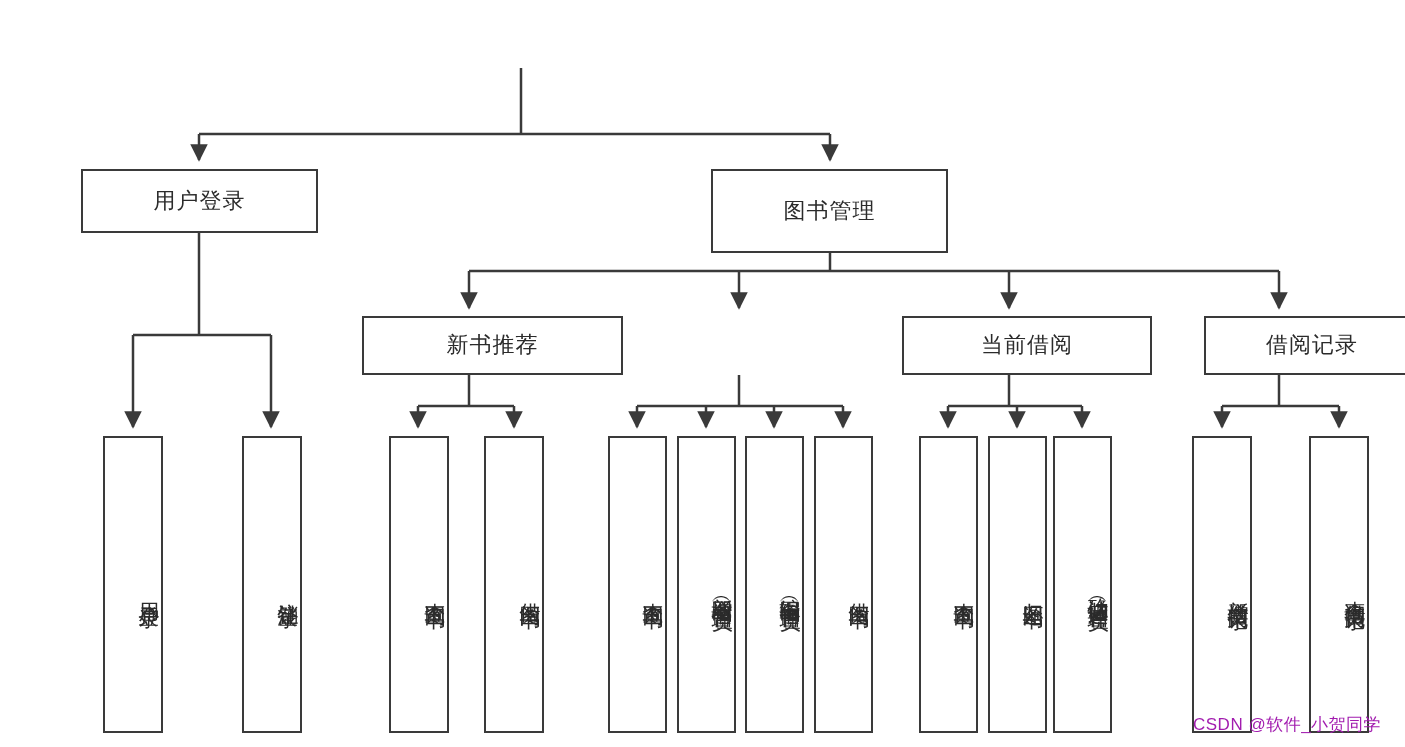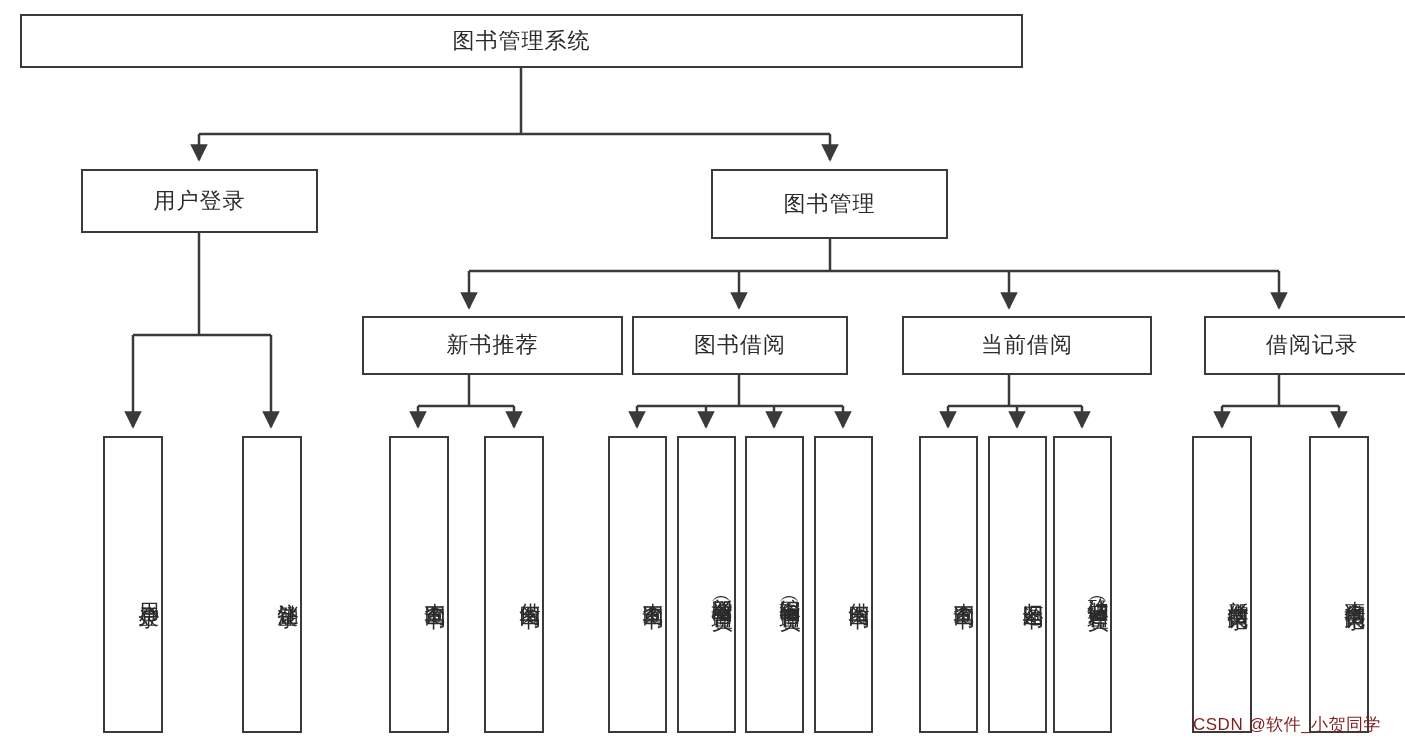--- a/index.html
+++ b/index.html
@@ -51,21 +51,21 @@
     padding-top: 10px;
     align-items: flex-start;
     justify-content: center;
   }
   .node .lbl {
     display: block;
   }
   .watermark {
     position: absolute;
     font-size: 17px;
-    color: #7f1d1d;
+    color: #a21caf;
     letter-spacing: 0.5px;
     white-space: nowrap;
     user-select: none;
   }
 </style>
 </head>
 <body>
 
 <div id="diagram">
 
@@ -112,36 +112,30 @@
       <path d="M 1017 406 L 1017 427" marker-end="url(#arrow)"></path>
       <path d="M 1082 406 L 1082 427" marker-end="url(#arrow)"></path>
 
       <path d="M 1279 375 L 1279 406"></path>
       <path d="M 1222 406 L 1339 406"></path>
       <path d="M 1222 406 L 1222 427" marker-end="url(#arrow)"></path>
       <path d="M 1339 406 L 1339 427" marker-end="url(#arrow)"></path>
     </g>
   </svg>
 
-  <div class="node h" style="left:20px; top:14px; width:1003px; height:54px;">
-    <span class="lbl">图书管理系统</span>
-  </div>
 
   <div class="node h" style="left:81px; top:169px; width:237px; height:64px;">
     <span class="lbl">用户登录</span>
   </div>
-  <div class="node h" style="left:711px; top:169px; width:237px; height:70px;">
+  <div class="node h" style="left:711px; top:169px; width:237px; height:84px;">
     <span class="lbl">图书管理</span>
   </div>
 
   <div class="node h" style="left:362px; top:316px; width:261px; height:59px;">
     <span class="lbl">新书推荐</span>
-  </div>
-  <div class="node h" style="left:632px; top:316px; width:216px; height:59px;">
-    <span class="lbl">图书借阅</span>
   </div>
   <div class="node h" style="left:902px; top:316px; width:250px; height:59px;">
     <span class="lbl">当前借阅</span>
   </div>
   <div class="node h" style="left:1172px; top:316px; width:216px; height:59px;margin-left:32px;">
     <span class="lbl">借阅记录</span>
   </div>
 
   <div class="node v" style="left:103px; top:436px; width:60px; height:297px;">
     <span class="lbl">用户登录</span>

